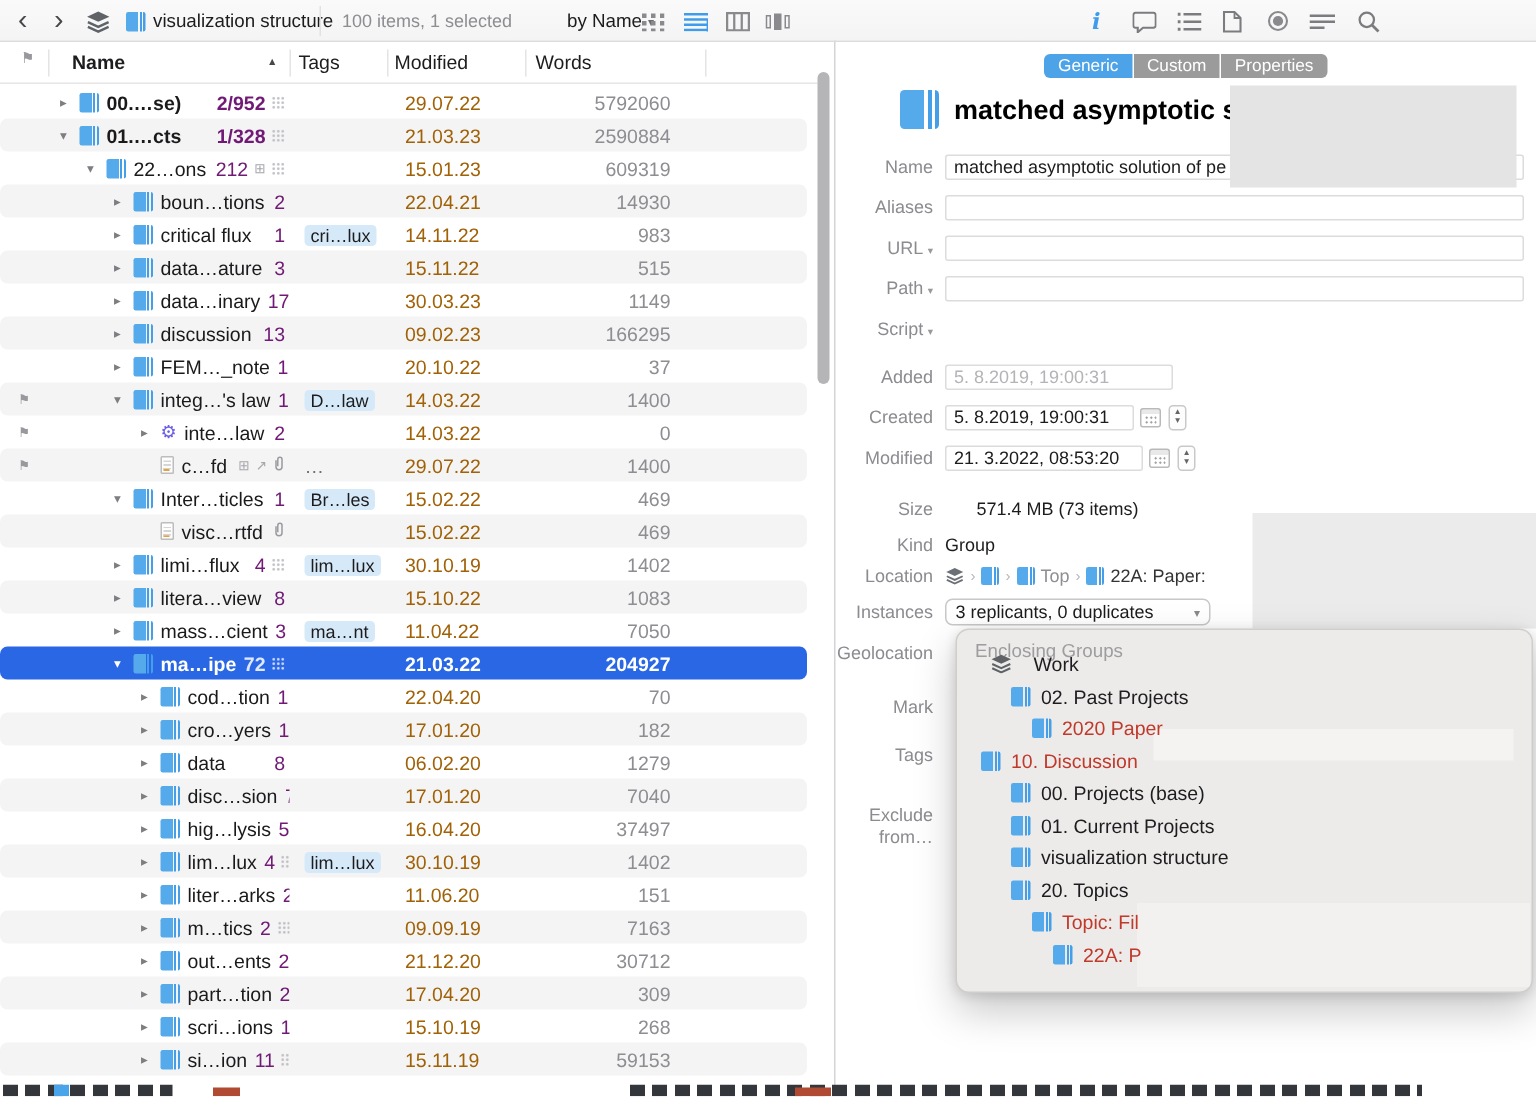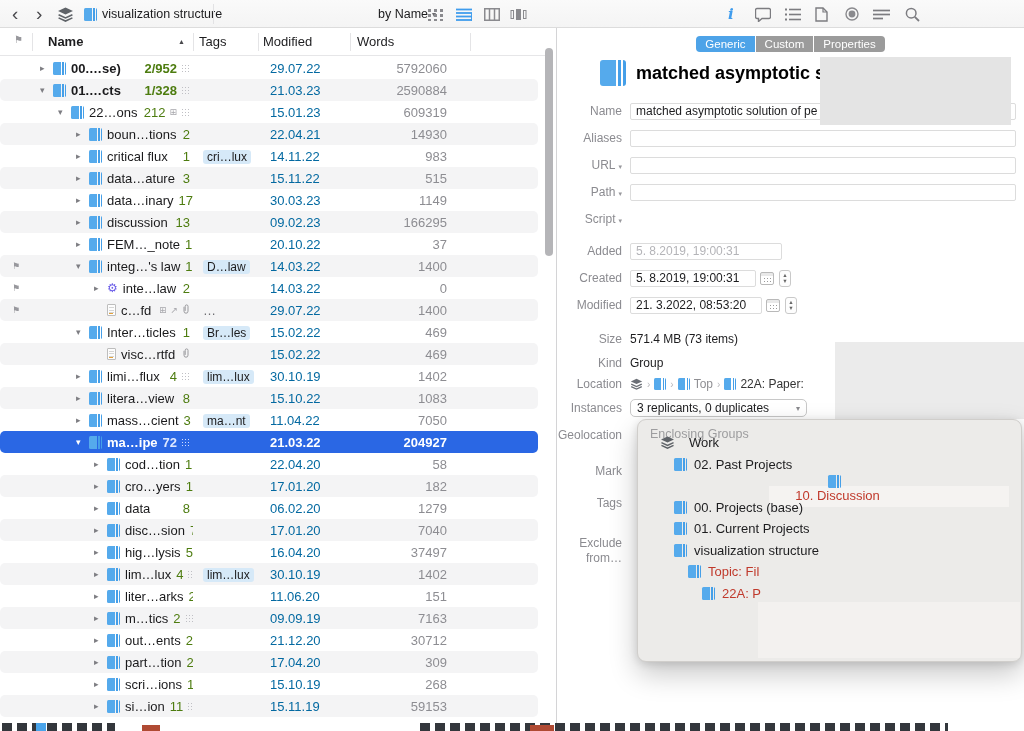--- a/index.html
+++ b/index.html
@@ -36,34 +36,34 @@
   .row { display:flex; align-items:center; height:22px; width:538px; border-radius:5px; font-size:13px; color:#1a1a1c; }
   .row.alt { background:#f4f4f5; }
   .row.sel { background:#2a67e4; color:#fff; font-weight:700; }
   .c-flag { width:32px; flex:none; text-align:center; font-size:9px; color:#98989d; }
   .c-name { width:161px; flex:none; display:flex; align-items:center; overflow:hidden; padding-right:3px; }
   .chev { width:13px; flex:none; font-size:9px; color:#7d7d82; text-align:left; }
   .sel .chev { color:#fff; }
   .nm { white-space:nowrap; margin-left:5px; }
   .nm.b, .cnt.b { font-weight:700; }
   .sp { flex:1; }
-  .cnt { color:#4d7c0f; margin-left:5px; white-space:nowrap; }
+  .cnt { color:#701a75; margin-left:5px; white-space:nowrap; }
   .sel .cnt { color:#dfe8ff; }
   .mk { margin-left:4px; font-size:9px; color:#a7a7ac; line-height:1; flex:none; }
   .mk-grid { width:9px; height:9px; color:#bfbfc4;
     background-image:radial-gradient(currentColor 0.8px,transparent 0.9px); background-size:3px 3px; }
   .sel .mk-grid { color:#cfdcff; }
   .smart { color:#6a5ce8; font-size:12px; line-height:1; flex:none; }
   .doc { position:relative; width:9px; height:12px; background:#fdfdfd; border:1px solid #bdbdbd; border-radius:1px; flex:none; }
   .doc::after { content:''; position:absolute; left:1px; right:1px; top:2px; height:6px;
     background:repeating-linear-gradient(to bottom,#d5d5d5 0 1px,transparent 1px 2.5px); }
   .doc::before { content:''; position:absolute; left:1px; bottom:1px; width:4px; height:2px; background:#e3a23c; }
   .c-tags { width:65px; flex:none; padding-left:10px; color:#6e6e73; overflow:hidden; white-space:nowrap; }
   .pill { background:#d6e9f8; border-radius:3px; padding:0px 4px; font-size:12px; color:#1c1c1e; }
-  .c-mod { width:92px; flex:none; padding-left:12px; color:#0369a1; }
+  .c-mod { width:92px; flex:none; padding-left:12px; color:#a16207; }
   .c-words { width:120px; flex:none; text-align:right; padding-right:23px; color:#8d8d92; }
   .sel .c-mod, .sel .c-words { color:#fff; }
 
   .scrollthumb { position:absolute; left:545px; top:48px; width:8px; height:208px; border-radius:4px; background:#b5b5b8; z-index:8; }
   .pane-divider { position:absolute; left:556px; top:0; width:1px; height:731px; background:#d4d4d6; z-index:9; }
 
   
   .inspector { position:absolute; left:557px; top:28px; width:467px; height:703px; background:#fff; z-index:3; }
   .tabs { position:absolute; top:8px; left:0; right:0; display:flex; justify-content:center; gap:1px; }
   .tab { height:16px; line-height:16px; padding:0 9px; font-size:11.5px; color:#fff; background:#9b9b9b; }
@@ -133,20 +133,21 @@
           <path d="M8 0.5 15 3.8 8 7 1 3.8Z" fill="#5f6368"></path>
           <path d="M1.5 7.2 8 10.2 14.5 7.2" stroke="#5f6368" stroke-width="1.5" fill="none"></path>
           <path d="M1.5 10.2 8 13.2 14.5 10.2" stroke="#5f6368" stroke-width="1.5" fill="none"></path>
         </svg>
     </div>
     <div class="tb" style="left:84px;">
         <span class="grp"></span>
       </div>
     <div class="tb tbtitle" style="left:102px;">visualization structure</div>
     <div class="tbdiv" style="left:213px;"></div>
+    <div class="tb tbstatus" style="left:228px;">100 items, 1 selected</div>
     <div class="tb tbsort" style="left:357px;margin-left:21px;">
       <span>by Name</span>
         <span class="car">▾</span>
     </div>
     <div class="tb" style="left:428px;">
       <svg width="15" height="13" viewBox="0 0 15 13">
           <g fill="#8a8a8e">
             <rect x="0" y="1" width="3" height="3"></rect>
             <rect x="6" y="1" width="3" height="3"></rect>
             <rect x="12" y="1" width="3" height="3"></rect>
@@ -499,21 +500,21 @@
         <span class="c-flag"></span>
         <span class="c-name" style="padding-left: 62px;">
           <span class="chev">▸</span>
           <span class="grp"></span>
           <span class="nm">cod…tion</span>
           <span class="sp"></span>
           <span class="cnt">1</span>
         </span>
         <span class="c-tags"></span>
         <span class="c-mod">22.04.20</span>
-        <span class="c-words">58</span>
+        <span class="c-words">70</span>
       </div>
       <div class="row alt">
         <span class="c-flag"></span>
         <span class="c-name" style="padding-left: 62px;">
           <span class="chev">▸</span>
           <span class="grp"></span>
           <span class="nm">cro…yers</span>
           <span class="sp"></span>
           <span class="cnt">1</span>
         </span>
@@ -704,21 +705,21 @@
     </div>
     <div class="irow" style="top:268px;">
       <span class="lbl">Modified</span>
       <span class="field" style="width:132px;">21. 3.2022, 08:53:20</span>
       <span class="cal"></span>
       <span class="stepper">
           <span>▲</span>
           <span>▼</span>
         </span>
     </div>
-    <div class="irow" style="top:302px;">
+    <div class="irow" style="top:302px;gap:21px;">
       <span class="lbl">Size</span>
       <span class="plain">571.4 MB (73 items)</span>
     </div>
     <div class="irow" style="top:326px;">
       <span class="lbl">Kind</span>
       <span class="plain">Group</span>
     </div>
     <div class="irow" style="top:347px;">
       <span class="lbl">Location</span>
       <span class="loc">
@@ -774,35 +775,43 @@
               <path d="M1.5 7.2 8 10.2 14.5 7.2" stroke="#5f6368" stroke-width="1.5" fill="none"></path>
               <path d="M1.5 10.2 8 13.2 14.5 10.2" stroke="#5f6368" stroke-width="1.5" fill="none"></path>
             </svg>
           </span>
           <span>Work</span>
         </div>
         <div class="pitem" style="padding-left: 36px;">
           <span class="grp"></span>
           <span>02. Past Projects</span>
         </div>
-        <div class="pitem red" style="padding-left: 16px; flex-direction: column;">
+        <div class="pitem red" style="padding-left: 50px;">
+          <span class="grp"></span>
+          <span>2020 Paper</span>
+        </div>
+        <div class="pitem red" style="padding-left: 16px;">
           <span class="grp"></span>
           <span>10. Discussion</span>
         </div>
         <div class="pitem" style="padding-left: 36px;">
           <span class="grp"></span>
           <span>00. Projects (base)</span>
         </div>
         <div class="pitem" style="padding-left: 36px;">
           <span class="grp"></span>
           <span>01. Current Projects</span>
         </div>
         <div class="pitem" style="padding-left: 36px;">
           <span class="grp"></span>
           <span>visualization structure</span>
+        </div>
+        <div class="pitem" style="padding-left: 36px;">
+          <span class="grp"></span>
+          <span>20. Topics</span>
         </div>
         <div class="pitem red" style="padding-left: 50px;">
           <span class="grp"></span>
           <span>Topic: Fil</span>
         </div>
         <div class="pitem red" style="padding-left: 64px;">
           <span class="grp"></span>
           <span>22A: P</span>
         </div>
       </div>

